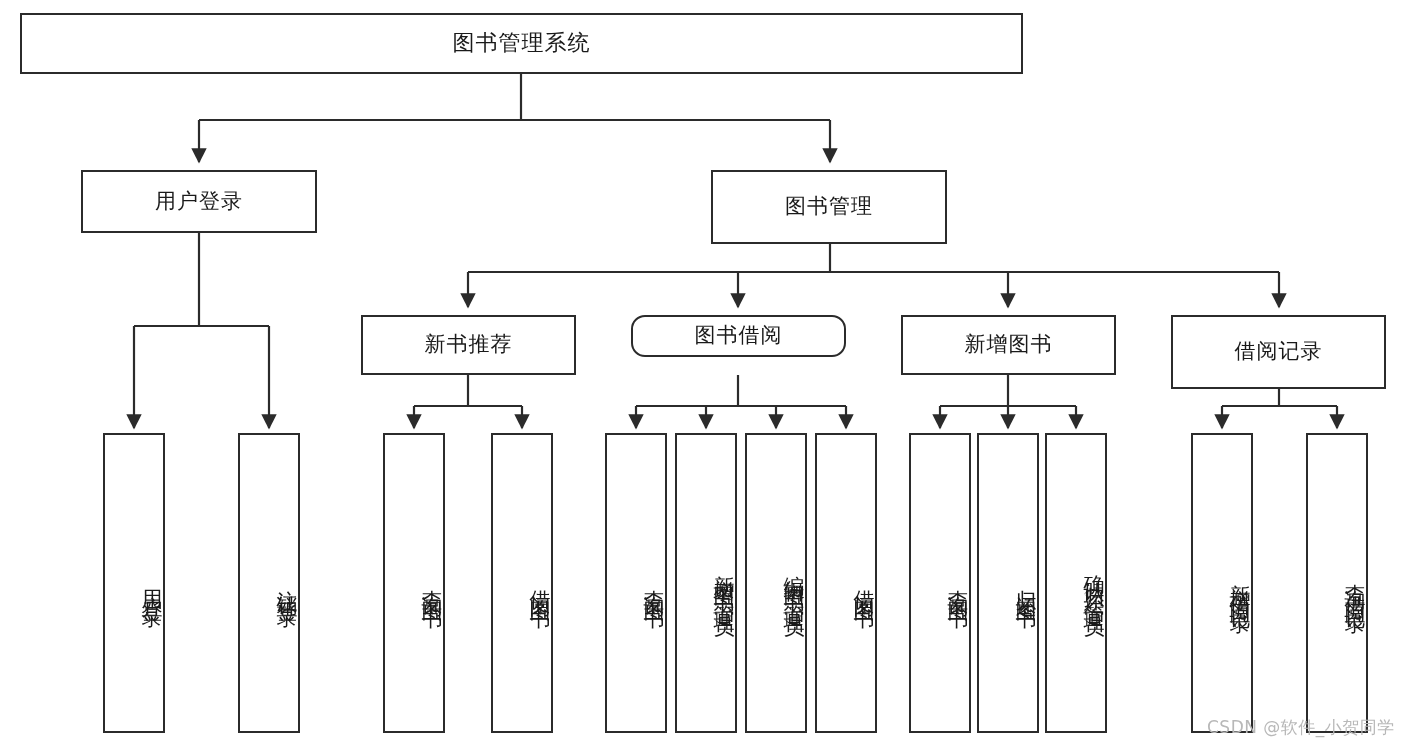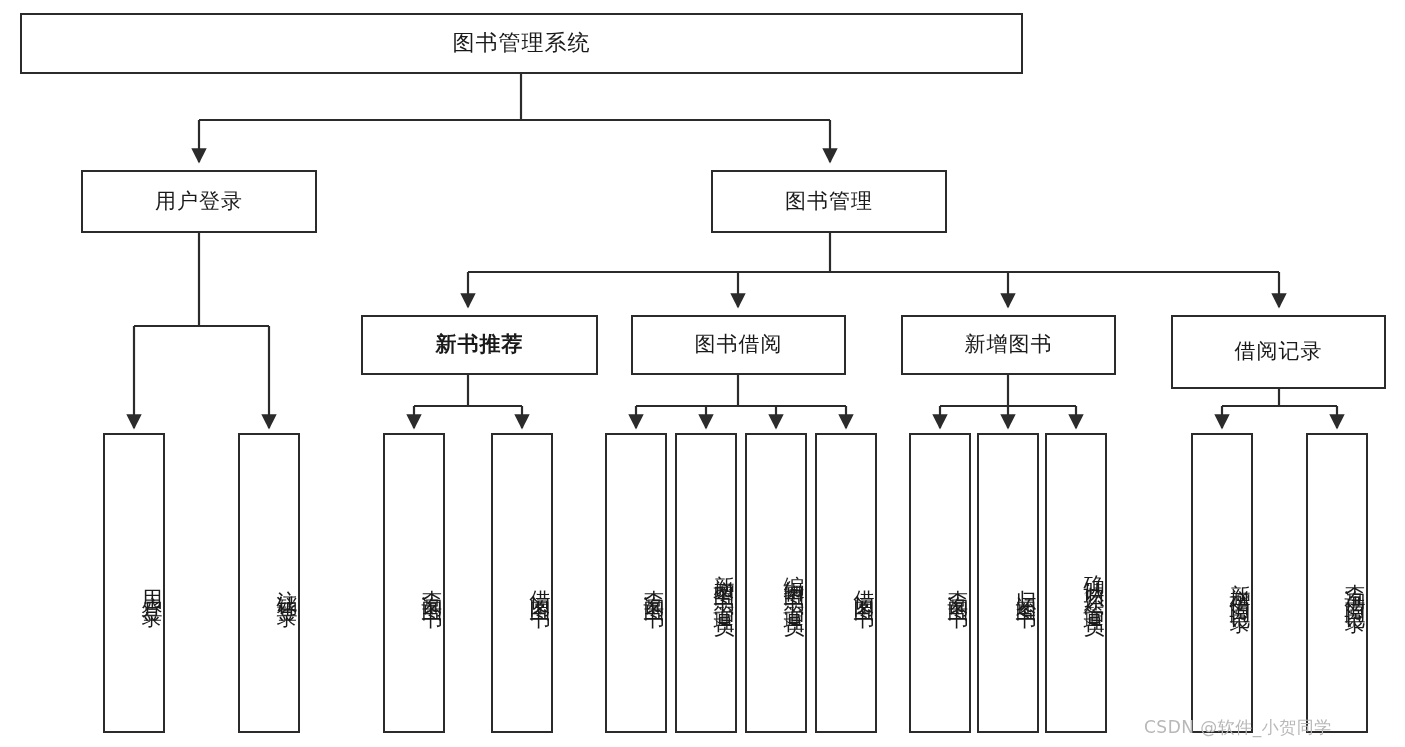--- a/index.html
+++ b/index.html
@@ -130,28 +130,28 @@
     <path d="M 1337 406 L 1337 428" stroke="#2b2b2b" stroke-width="2.2" fill="none" marker-end="url(#arrow)"></path>
   </svg>
 
   <div class="node horizontal root" style="left:20px; top:13px; width:1003px; height:61px;">
     <span>图书管理系统</span>
   </div>
 
   <div class="node horizontal" style="left:81px; top:170px; width:236px; height:63px;">
     <span>用户登录</span>
   </div>
-  <div class="node horizontal" style="left:711px; top:170px; width:236px; height:63px;">
+  <div class="node horizontal" style="left:711px; top:170px; width:236px; height:74px;">
     <span>图书管理</span>
   </div>
 
-  <div class="node horizontal" style="left:361px; top:315px; width:237px; height:60px;font-weight:bold;">
+  <div class="node horizontal" style="left:361px; top:315px; width:215px; height:60px;">
     <span>新书推荐</span>
   </div>
-  <div class="node horizontal" style="left:631px; top:315px; width:215px; height:60px;">
+  <div class="node horizontal" style="left:631px; top:315px; width:215px; height:42px;border-radius:14px;">
     <span>图书借阅</span>
   </div>
   <div class="node horizontal" style="left:901px; top:315px; width:215px; height:60px;">
     <span>新增图书</span>
   </div>
   <div class="node horizontal" style="left:1171px; top:315px; width:215px; height:74px;">
     <span>借阅记录</span>
   </div>
 
   <div class="node vertical" style="left:103px; top:433px; width:62px; height:300px;">
@@ -191,15 +191,15 @@
     <span class="vlabel">确认归还（管理员）</span>
   </div>
 
   <div class="node vertical" style="left:1191px; top:433px; width:62px; height:300px;">
     <span class="vlabel">新增借阅记录</span>
   </div>
   <div class="node vertical" style="left:1306px; top:433px; width:62px; height:300px;">
     <span class="vlabel">查询借阅记录</span>
   </div>
 
-  <div class="watermark" style="left:1144px; top:716px;">CSDN @软件_小贺同学</div>
+  <div class="watermark" style="left:1192px; top:716px;padding-left:15px;">CSDN @软件_小贺同学</div>
 
 </div>
 
 </body></html>

